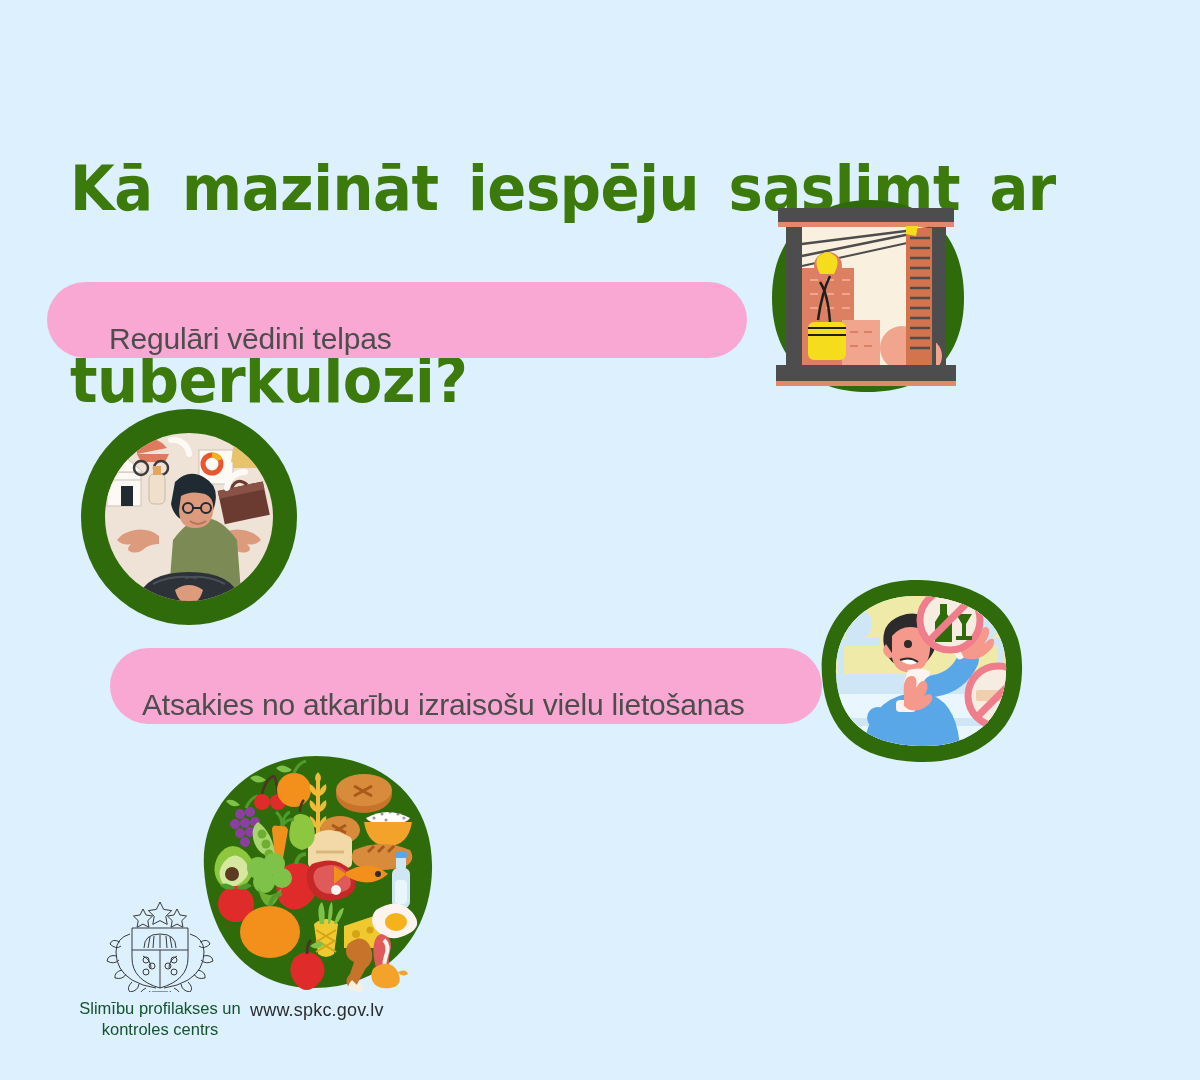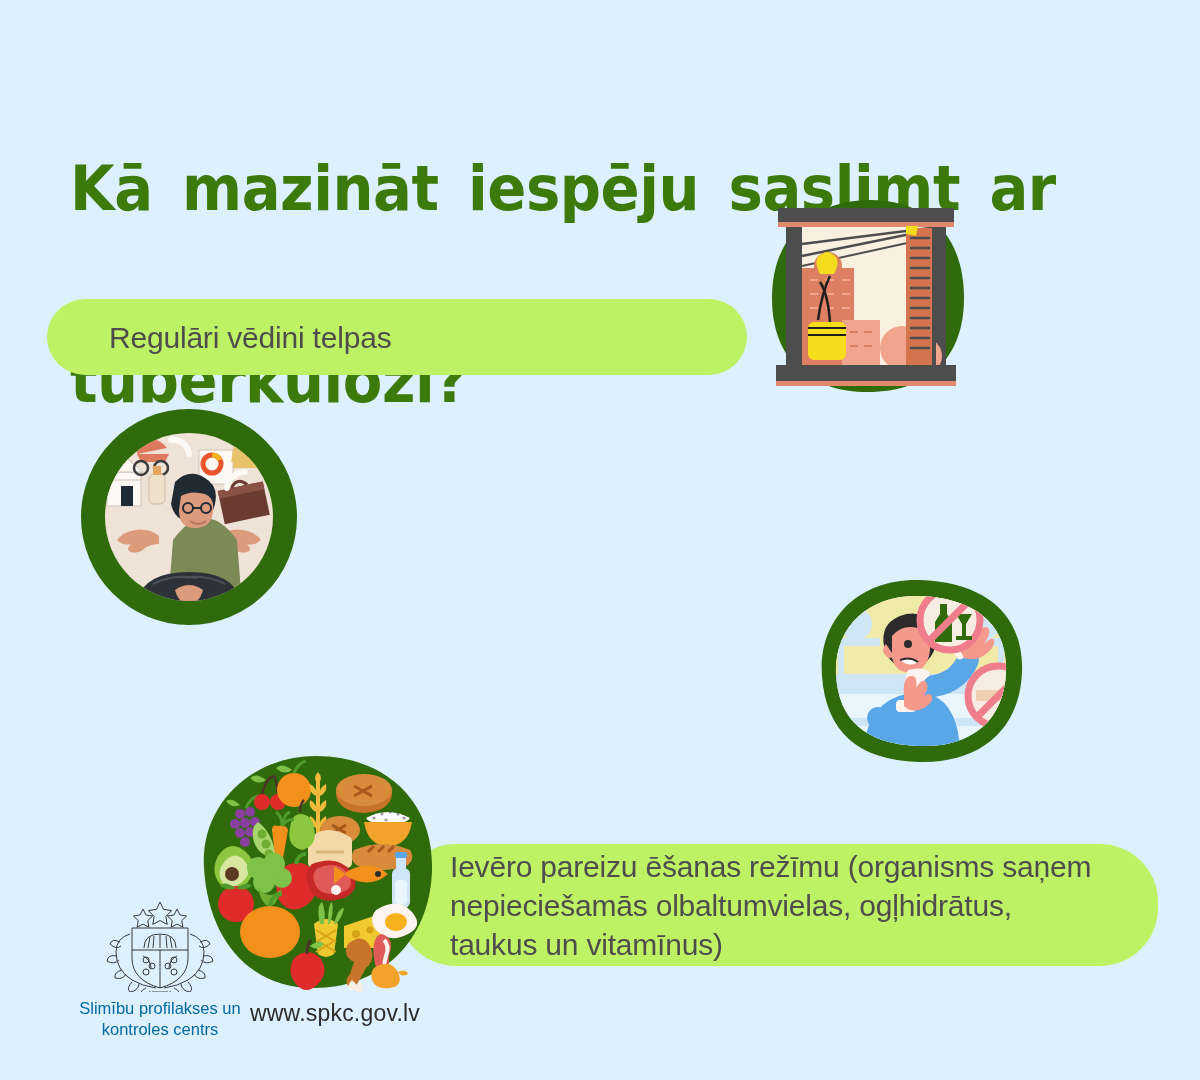--- a/index.html
+++ b/index.html
@@ -24,26 +24,25 @@
     transform:scaleX(0.93);
     transform-origin:left top;
     white-space:pre-wrap;
   }
   .title .l1{display:block;text-align:justify;text-align-last:justify;width:1060px;}
   .title .l2{display:block;margin-top:6px;}
 
   
   .banner{
     position:absolute;
-    background:#bef264;
+    background:#f9a8d4;
     border-radius:60px;
     box-sizing:border-box;
     display:flex;
-    align-items:center;
-    margin-top:17px;
+    align-items:flex-end;
   }
   .banner .btxt{
     color:#4d4d4d;
     font-family:"Liberation Sans",sans-serif;
     font-size:30px;
     line-height:1.30;
     letter-spacing:-0.2px;
     white-space:pre-line;
   }
   #banner-1{left:47px;top:282px;width:700px;height:76px;z-index:3;}
@@ -65,55 +64,53 @@
   #illus-food{left:196px;top:752px;width:242px;height:242px;z-index:4;}
 
   
   #footer-logo{
     position:absolute;left:72px;top:898px;width:176px;z-index:5;
     text-align:center;
   }
   #footer-logo .crest{width:128px;height:94px;margin:0 auto;display:block;}
   #footer-logo .orgname{
     margin-top:6px;
-    color:#0369a1;
+    color:#14532d;
     font-family:"Liberation Sans",sans-serif;
     font-size:16.5px;
     line-height:1.28;
     white-space:pre-line;
   }
   #site-url{
     position:absolute;left:250px;top:1000px;z-index:5;
     color:#2c2c2c;
     font-family:"Liberation Sans",sans-serif;
-    font-size:23px;
+    font-size:18px;
     letter-spacing:0.2px;
   }
 </style>
 </head>
 <body>
 
 <div class="stage">
 
   <div class="title">
     <span class="l1">Kā mazināt iespēju saslimt ar</span>
     <span class="l2">tuberkulozi?</span>
   </div>
 
   <div class="banner" id="banner-1">
     <span class="btxt">Regulāri vēdini telpas</span>
   </div>
 
 
-
-  <div class="banner" id="banner-4">
-    <span class="btxt">Ievēro pareizu ēšanas režīmu (organisms saņem
-nepieciešamās olbaltumvielas, ogļhidrātus,
-taukus un vitamīnus)</span>
-  </div>
+  <div class="banner" id="banner-3">
+    <span class="btxt">Atsakies no atkarību izraisošu vielu lietošanas</span>
+  </div>
+
 
   <div class="blob" id="illus-window">
     <svg viewBox="0 0 228 226" width="228" height="226">
       <path d="M20 118 C20 55 62 20 118 20 C178 20 212 58 212 118 C212 178 176 212 116 212 C58 212 20 180 20 118 Z" fill="#2f6b0a"></path>
 
       <rect x="26" y="28" width="176" height="14" fill="#4d4d4d"></rect>
       <rect x="26" y="42" width="176" height="5" fill="#e08a6b"></rect>
       <rect x="34" y="47" width="16" height="138" fill="#4d4d4d"></rect>
       <rect x="178" y="47" width="16" height="138" fill="#4d4d4d"></rect>
 

